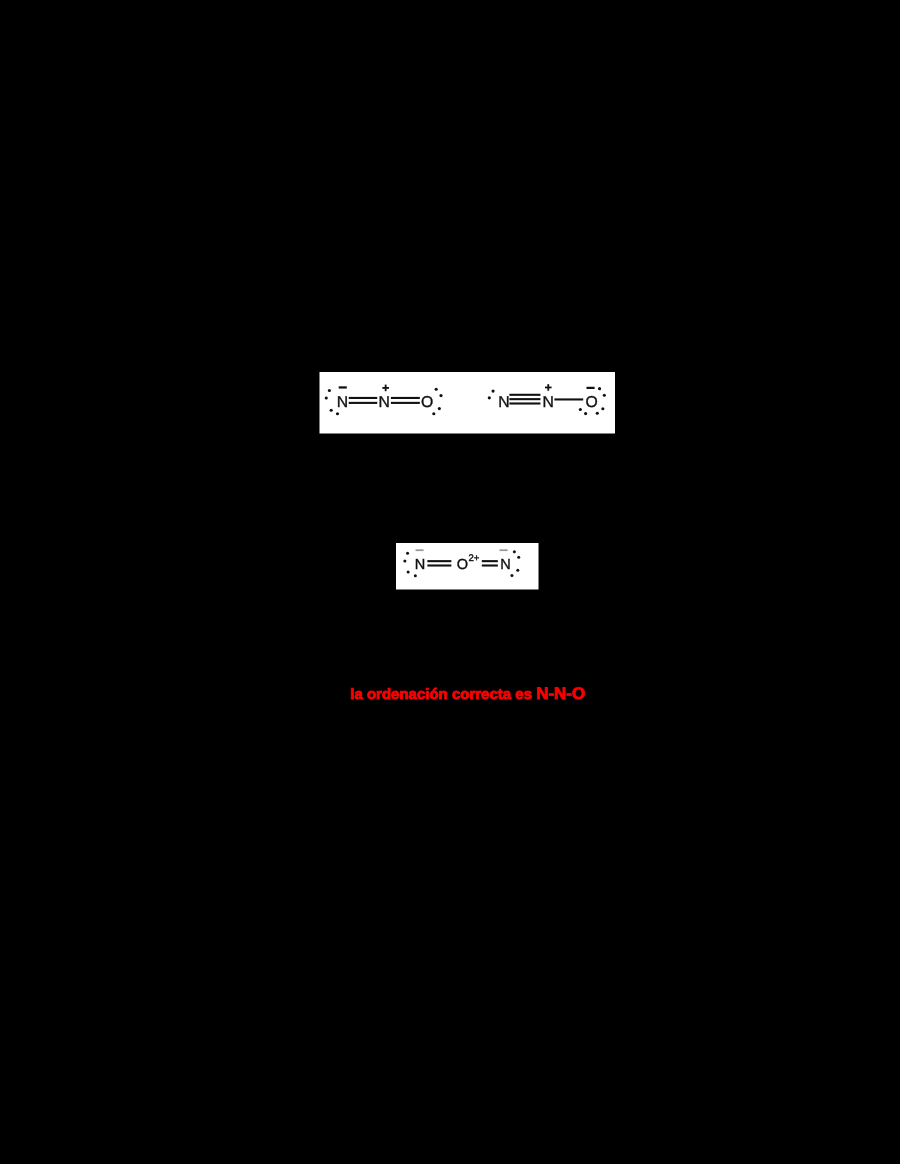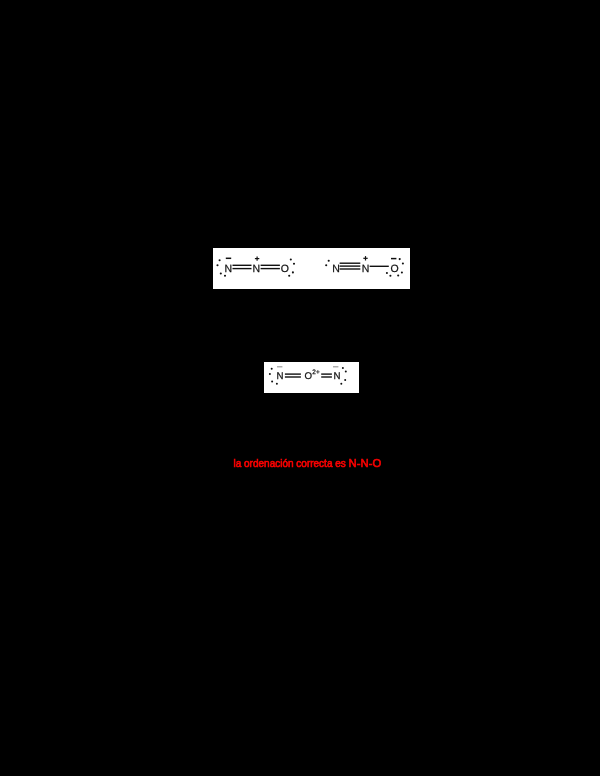--- a/index.html
+++ b/index.html
@@ -1,18 +1,18 @@
 <!DOCTYPE html>
 <html><head>
 <meta charset="utf-8">
 <style>
   html,body{margin:0;padding:0;background:#000;}
   #page{position:relative;width:600px;height:776px;background:#000;overflow:hidden;
         font-family:"Liberation Sans",sans-serif;}
-  #redtext{position:absolute;left:233.5px;top:458px;transform:translateZ(0);color:#fb0000;font-weight:normal;
+  #redtext{position:absolute;left:233.5px;top:458px;transform:translateZ(0);color:#fb0000;font-weight:bold;
            font-size:10px;line-height:10px;white-space:nowrap;text-align:right;
            -webkit-text-stroke:0.6px #fb0000;}
   #redtext .big{font-size:11.3px;}
 </style>
 </head>
 <body>
 <div id="page">
 <svg width="600" height="776" text-rendering="geometricPrecision" viewBox="0 0 600 776" xmlns="http://www.w3.org/2000/svg" style="position:absolute;left:0;top:0;transform:translateZ(0);">
   <rect x="213" y="248" width="197" height="41" fill="#fff"></rect>
   <rect x="264" y="362" width="95" height="31" fill="#fff"></rect>

